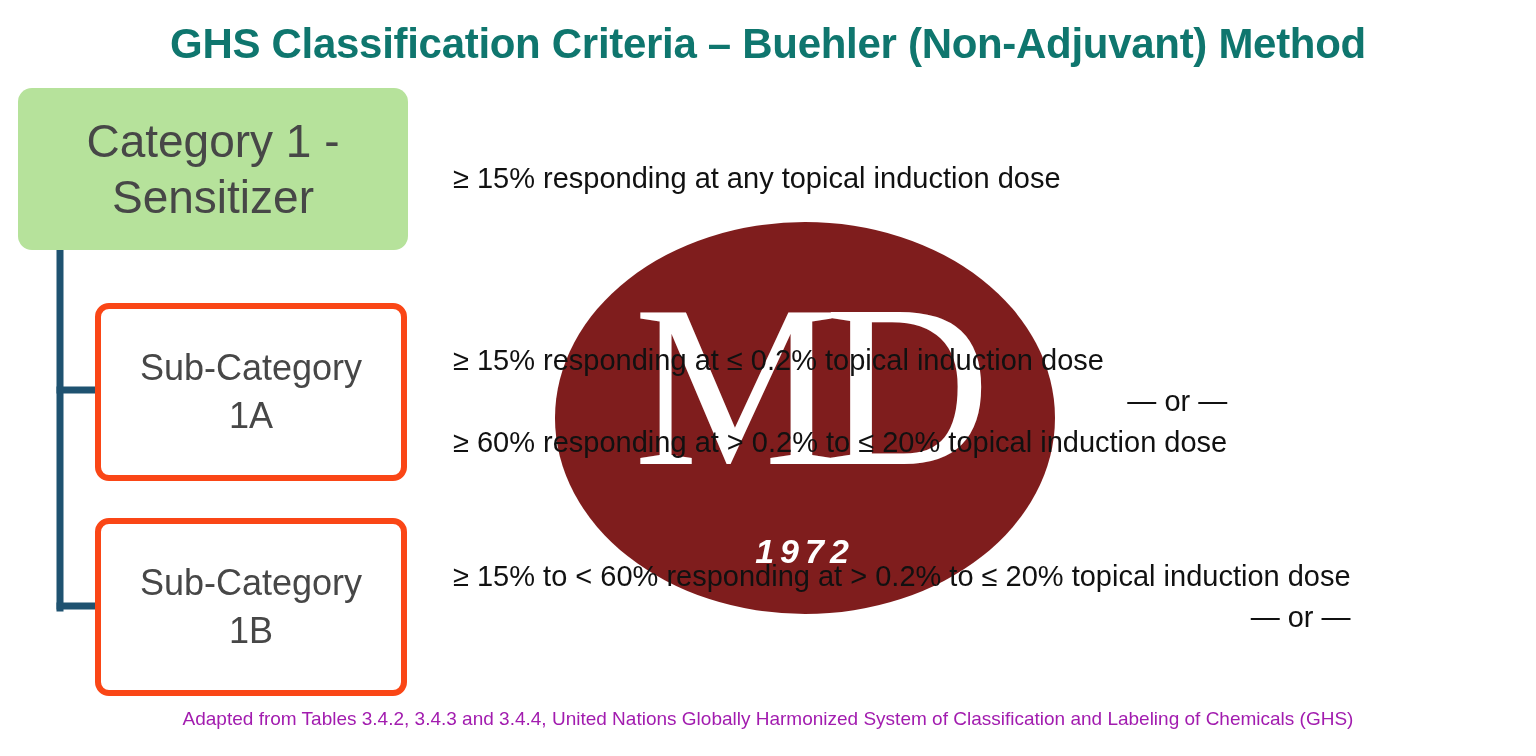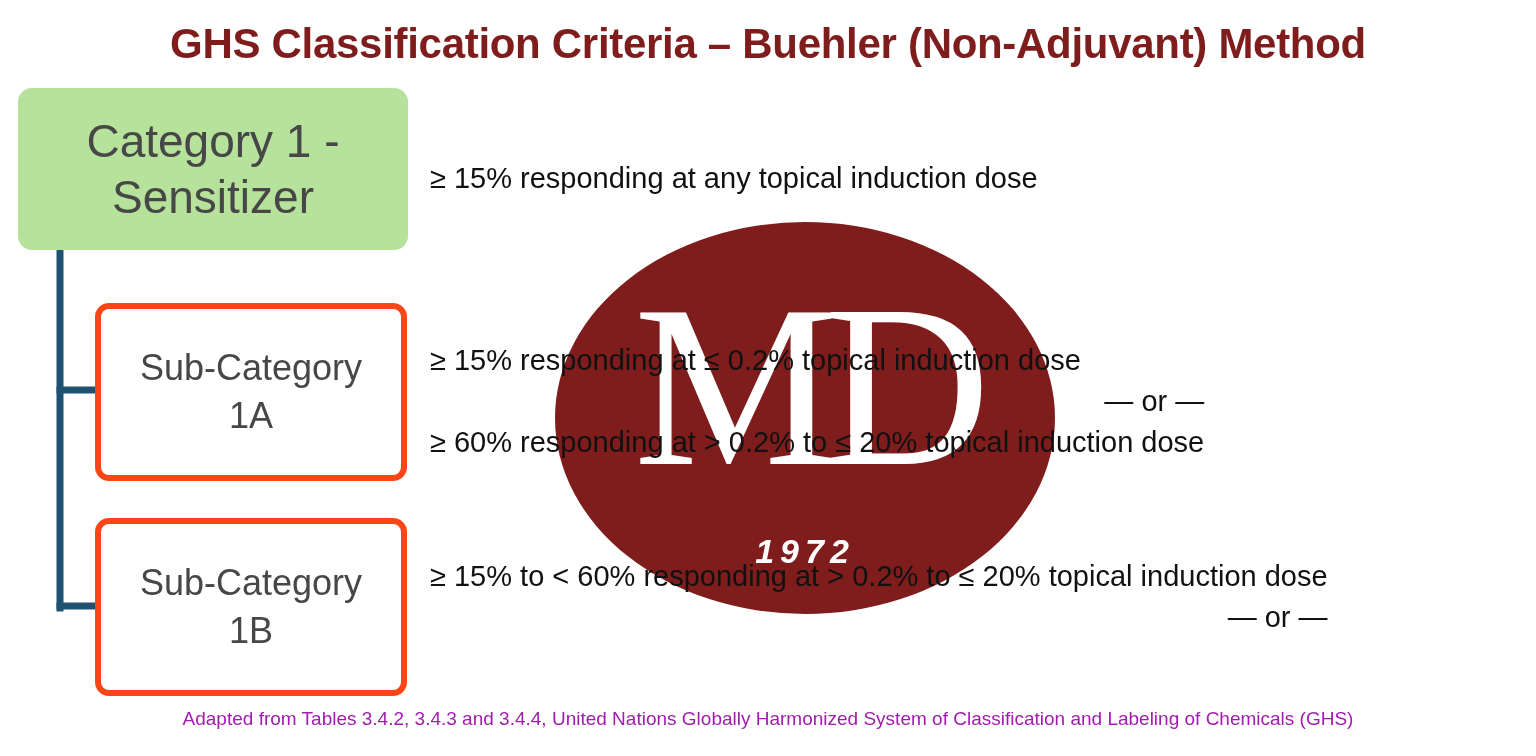--- a/index.html
+++ b/index.html
@@ -73,21 +73,21 @@
   .title {
     position: absolute;
     left: 0;
     top: 18px;
     width: 1536px;
     text-align: center;
     font-family: "Liberation Sans", sans-serif;
     font-weight: bold;
     font-size: 42px;
     line-height: 52px;
-    color: #7f1d1d;
+    color: #0f766e;
     letter-spacing: -0.3px;
     z-index: 3;
     white-space: nowrap;
   }
 
   
   .connectors {
     position: absolute;
     left: 0;
     top: 0;
@@ -137,20 +137,21 @@
 
   
   .criteria {
     position: absolute;
     z-index: 2;
     color: #111111;
     font-family: "Liberation Sans", sans-serif;
     font-size: 29px;
     line-height: 41px;
     white-space: nowrap;
+    margin-left: 23px;
   }
   .criteria .line { display: block; }
   .criteria .line-or {
     display: block;
     text-align: right;
   }
 
   .criteria-cat1 { left: 430px; top: 158px; }
   .criteria-1a   { left: 430px; top: 340px; }
   .criteria-1b   { left: 430px; top: 556px; }

